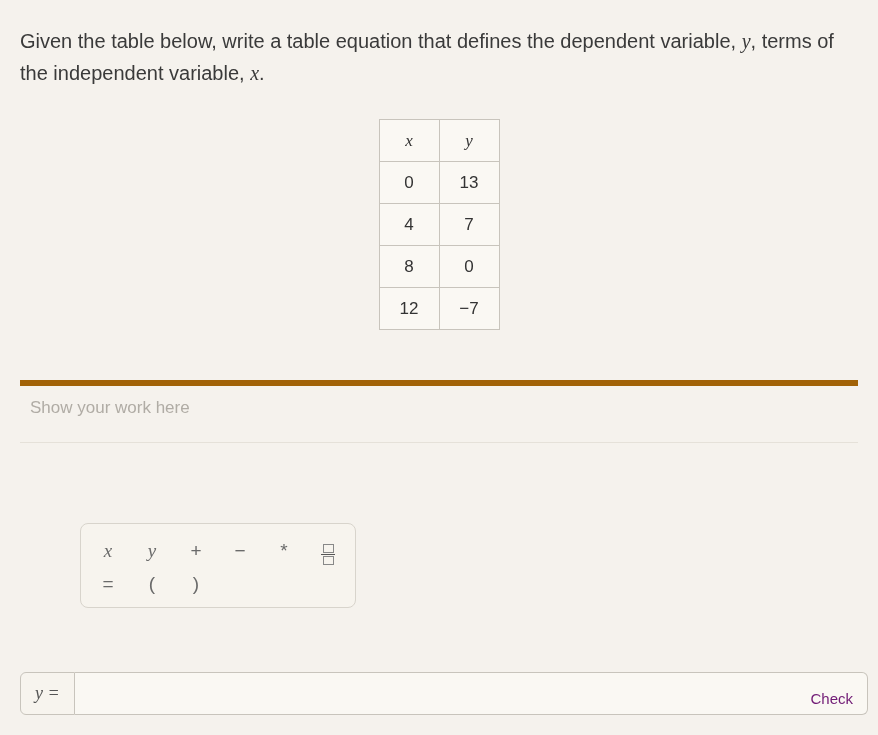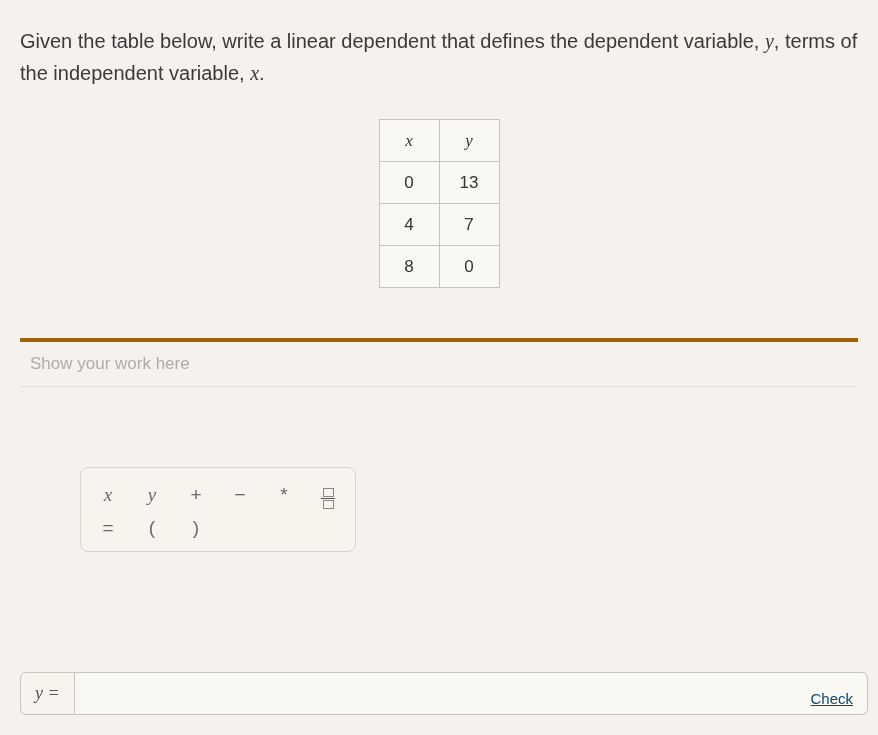--- a/index.html
+++ b/index.html
@@ -44,24 +44,24 @@
     .data-table th {
       font-family: 'Times New Roman', serif;
       font-style: italic;
       font-weight: normal;
     }
     .show-work {
       color: #b0aca5;
       font-size: 17px;
       margin-bottom: 80px;
       padding-left: 10px;
-      border-top: 4px solid #a16207;
+      border-top: 6px solid #a16207;
       border-bottom: 1px solid #e5e1d9;
       padding-top: 12px;
-      padding-bottom: 12px;
+      padding-bottom: 24px;
       cursor: text;
     }
     .toolbar {
       border: 1px solid #d8d4cc;
       border-radius: 8px;
       padding: 12px 18px;
       display: inline-block;
       margin-left: 60px;
       margin-bottom: 15px;
       background: #f7f4ee;
@@ -128,55 +128,58 @@
       border-radius: 0 6px 6px 0;
       background: #faf8f3;
       padding: 10px;
       font-size: 17px;
       outline: none;
     }
     .check-btn {
       position: absolute;
       right: 15px;
       bottom: 8px;
-      color: #0c4a6e;
+      color: #701a75;
       font-size: 15px;
       cursor: pointer;
       background: transparent;
       border: none;
-      text-decoration: underline;
     }
   </style>
 </head>
 <body>
 
 
 
 <div class="question">
-  <span>Given the table below, write a linear dependent that defines the dependent variable, </span><span class="math-var">y</span><span>, terms of the independent variable, </span><span class="math-var">x</span><span>.</span>
+  <span>Given the table below, write a table equation that defines the dependent variable, </span><span class="math-var">y</span><span>, terms of the independent variable, </span><span class="math-var">x</span><span>.</span>
 </div>
 
 <div class="data-table-wrap">
   <table class="data-table">
     <tbody>
         <tr>
       <th>x</th>
       <th>y</th>
     </tr>
     <tr>
       <td>0</td>
       <td>13</td>
     </tr>
     <tr>
       <td>4</td>
       <td>7</td>
     </tr>
     <tr>
       <td>8</td>
       <td>0</td>
+    </tr>
+    <tr>
+      <td>12</td>
+      <td>−7</td>
     </tr>
   </tbody>
     </table>
 </div>
 
 <div class="show-work">Show your work here</div>
 
 <div class="toolbar">
   <div class="toolbar-row">
     <span class="tool-btn">x</span>

